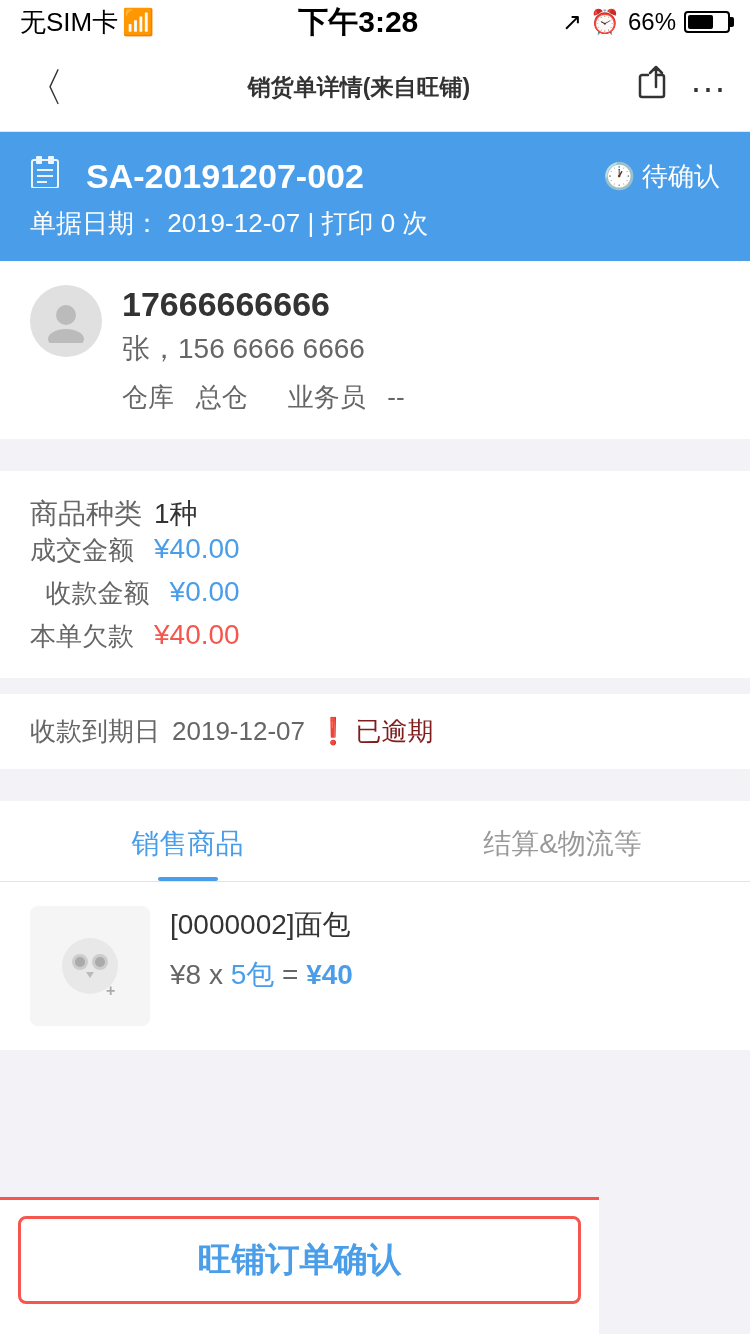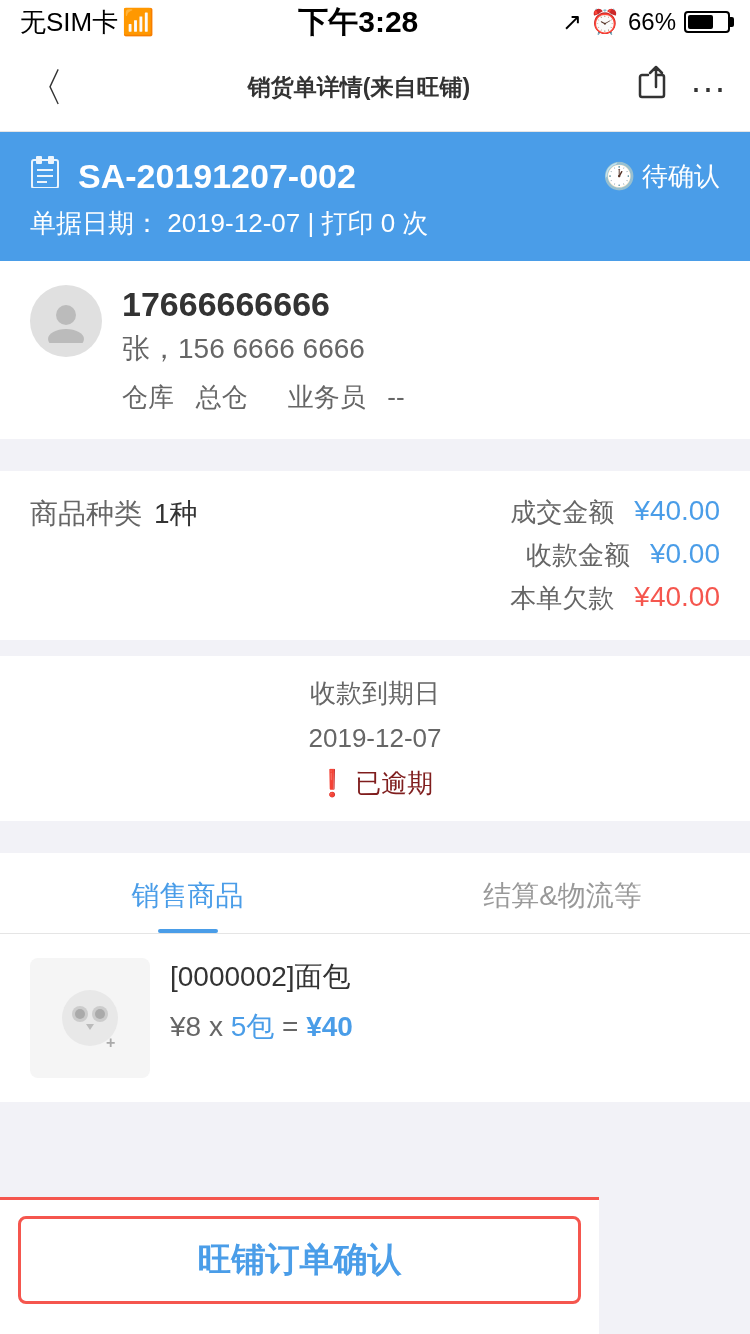--- a/index.html
+++ b/index.html
@@ -84,21 +84,21 @@
       justify-content: space-between;
       align-items: center;
       margin-bottom: 10px;
     }
     .order-number {
       font-size: 34px;
       font-weight: 700;
       color: #fff;
       display: flex;
       align-items: center;
-      gap: 12px;
+      gap: 20px;
     }
     .order-status {
       font-size: 26px;
       color: #fff;
       display: flex;
       align-items: center;
       gap: 6px;
     }
     .order-date {
       font-size: 26px;
@@ -150,20 +150,21 @@
     
     .summary-section {
       background: #fff;
       margin-bottom: 0;
       padding: 24px 30px;
     }
     .summary-row {
       display: flex;
       justify-content: space-between;
       align-items: flex-start;
+      flex-direction: column;
     }
     .summary-left {
       display: flex;
       align-items: center;
       gap: 12px;
       font-size: 28px;
       color: #666;
     }
     .summary-right {
       display: flex;
@@ -183,21 +184,20 @@
     
     .due-section {
       background: #fff;
       padding: 20px 30px;
       margin-bottom: 16px;
       display: flex;
       align-items: center;
       gap: 12px;
       font-size: 26px;
       color: #666;
-      flex-direction: column;
     }
     .overdue-badge {
       display: flex;
       align-items: center;
       gap: 6px;
       color: #f5564e;
       font-size: 26px;
     }
 
     

